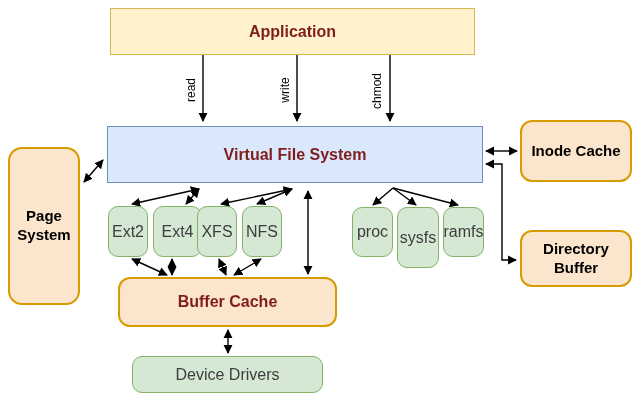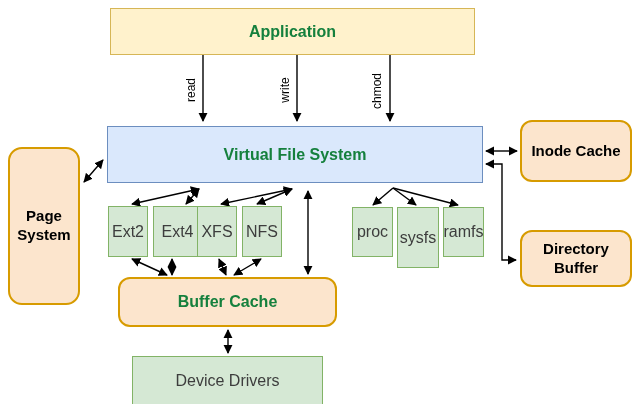--- a/index.html
+++ b/index.html
@@ -11,44 +11,44 @@
   .node{
     position:absolute;box-sizing:border-box;
     display:flex;align-items:center;justify-content:center;
     text-align:center;line-height:1.25;
   }
   .yellow{background:#fff2cc;border:1.5px solid #d6b656;}
   .blue{background:#dae8fc;border:1.5px solid #6c8ebf;}
   .green{background:#d5e8d4;border:1px solid #82b366;}
   .orange{background:#fce5cd;border:2px solid #d79b00;}
   .rounded{border-radius:12px;justify-content:center;}
-  .bold-label{font-weight:bold;color:#15803d;font-size:16px;}
+  .bold-label{font-weight:bold;color:#7f1d1d;font-size:16px;}
   .cache-label{font-weight:bold;color:#000000;font-size:15px;}
-  .fs-label{font-weight:normal;color:#3d3d3d;font-size:16px;}
+  .fs-label{font-weight:normal;color:#3d3d3d;font-size:16px;border-radius:10px;}
   .edge-label{
     position:absolute;font-size:12px;color:#000000;white-space:nowrap;
     transform:translate(-50%,-50%) rotate(-90deg);
   }
   #arrows{position:absolute;left:0;top:0;width:640px;height:404px;}
 
   
   #n-application{left:110px;top:8px;width:365px;height:47px;}
   #n-vfs{left:107px;top:126px;width:376px;height:57px;}
   #n-page-cache{left:8px;top:147px;width:72px;height:158px;border-radius:14px;}
   #n-inode-cache{left:520px;top:120px;width:112px;height:62px;}
   #n-directory-cache{left:520px;top:230px;width:112px;height:57px;}
   #n-buffer-cache{left:118px;top:277px;width:219px;height:50px;}
   #n-ext2{left:108px;top:206px;width:40px;height:51px;}
   #n-ext4{left:153px;top:206px;width:49px;height:51px;}
   #n-xfs{left:197px;top:206px;width:40px;height:51px;}
   #n-nfs{left:242px;top:206px;width:40px;height:51px;}
   #n-proc{left:352px;top:207px;width:41px;height:50px;}
   #n-sysfs{left:397px;top:207px;width:42px;height:61px;}
   #n-ramfs{left:443px;top:207px;width:41px;height:50px;}
-  #n-device-drivers{left:132px;top:356px;width:191px;height:49px;}
+  #n-device-drivers{left:132px;top:356px;width:191px;height:37px;}
   #lbl-read{left:191px;top:90px;}
   #lbl-write{left:285px;top:90px;}
   #lbl-chmod{left:377px;top:91px;}
 </style>
 </head>
 <body>
 
 <svg id="arrows" viewBox="0 0 640 404" xmlns="http://www.w3.org/2000/svg">
   <defs>
     <marker id="ah" viewBox="0 0 10 10" refX="9" refY="5" markerWidth="6.5" markerHeight="6.5" orient="auto-start-reverse">

